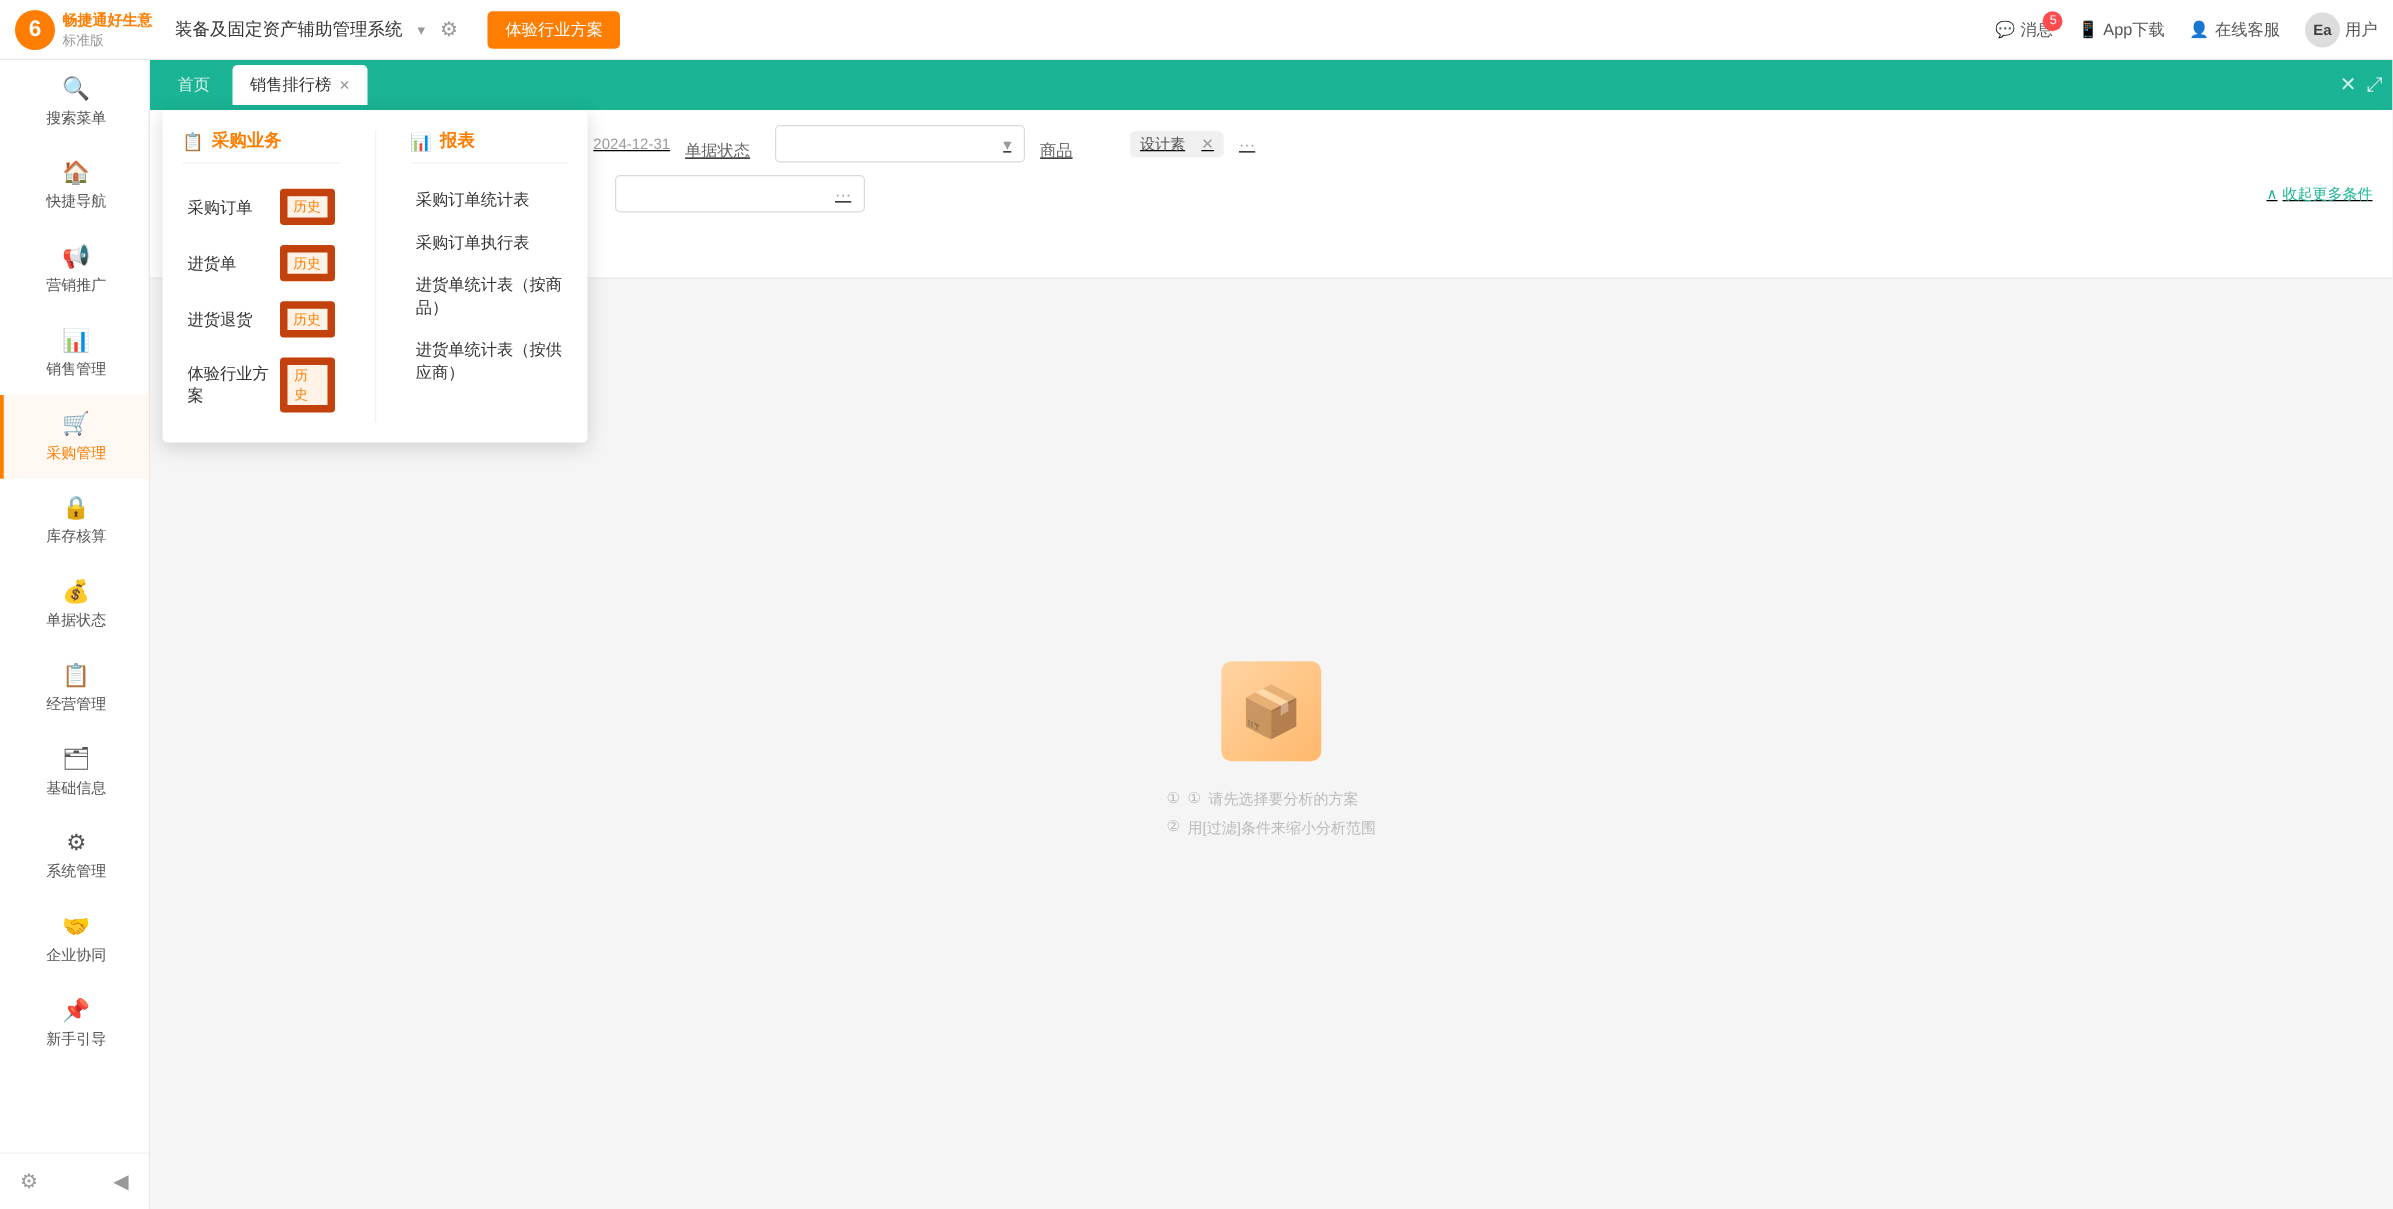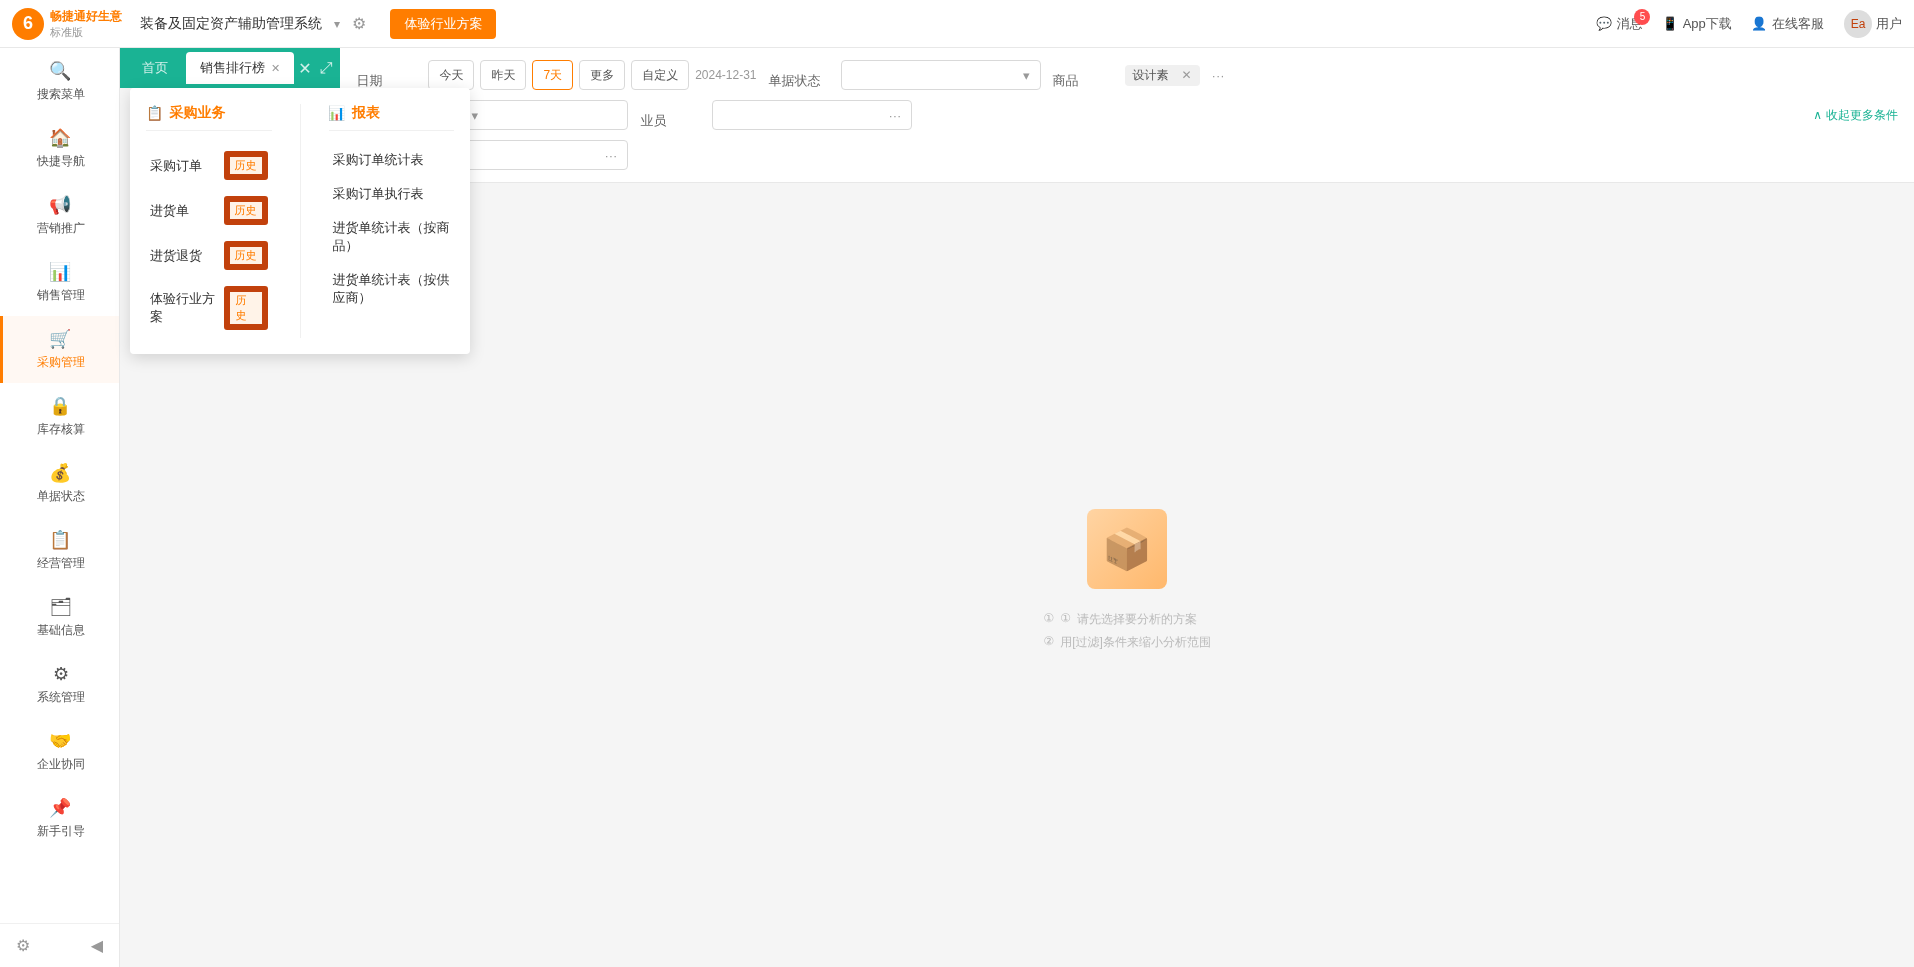--- a/index.html
+++ b/index.html
@@ -73,21 +73,21 @@
       border-radius: 50%;
       width: 16px; height: 16px;
       font-size: 10px;
       display: flex; align-items: center; justify-content: center;
     }
     .avatar {
       width: 28px; height: 28px;
       background: #ddd;
       border-radius: 50%;
       display: flex; align-items: center; justify-content: center;
-      color: #c2410c; font-size: 12px;
+      color: #404040; font-size: 12px; font-weight: bold;
     }
 
     
     .sidebar {
       position: fixed;
       top: 48px; left: 0; bottom: 0;
       width: 120px;
       background: #fff;
       border-right: 1px solid #e8e8e8;
       z-index: 90;
@@ -117,21 +117,21 @@
       border-top: 1px solid #f0f0f0;
     }
     .sidebar-bottom-btn { color: #999; cursor: pointer; font-size: 16px; }
 
     
     .main {
       margin-top: 48px;
       margin-left: 120px;
       height: calc(100vh - 48px);
       display: flex;
-      flex-direction: row;
+      flex-direction: column;
     }
 
     
     .tab-bar {
       background: #1ab394;
       height: 40px;
       display: flex;
       align-items: center;
       padding: 0 8px;
       gap: 4px;
@@ -171,20 +171,21 @@
     .filter-bar {
       background: #fff;
       padding: 12px 16px;
       border-bottom: 1px solid #e8e8e8;
     }
     .filter-row {
       display: flex;
       align-items: center;
       gap: 12px;
       margin-bottom: 10px;
+      text-decoration: underline;
     }
     .filter-row:last-child { margin-bottom: 0; }
     .filter-label { color: #666; min-width: 60px; font-size: 13px; margin-top: 12px; }
     .filter-input {
       border: 1px solid #d9d9d9;
       border-radius: 4px;
       padding: 4px 10px;
       height: 30px;
       font-size: 13px;
       min-width: 160px;

